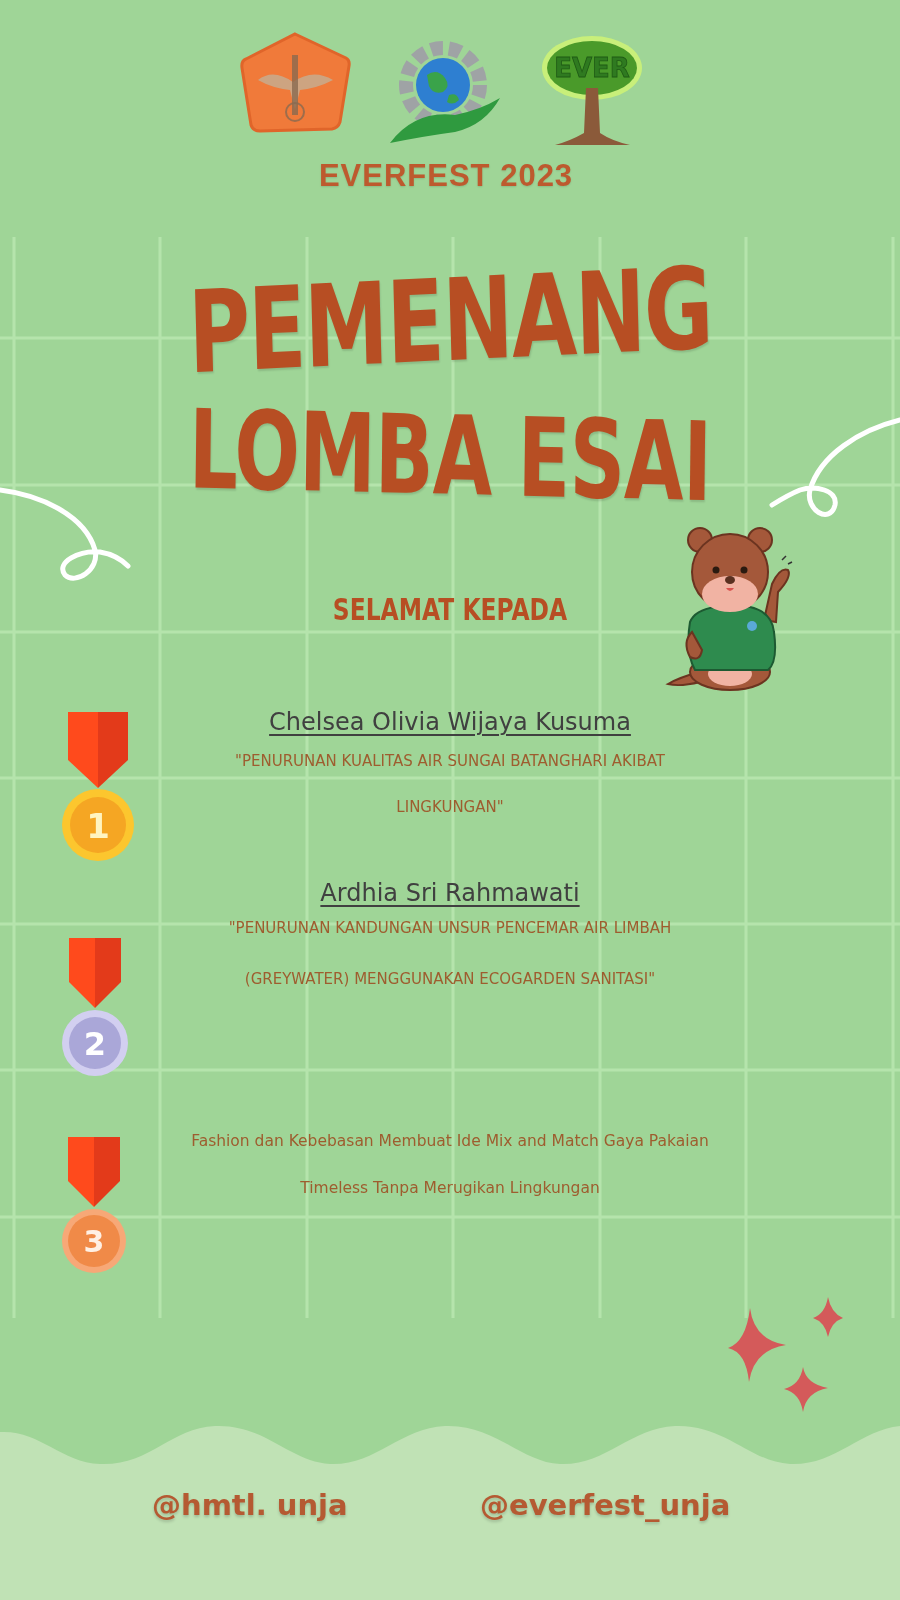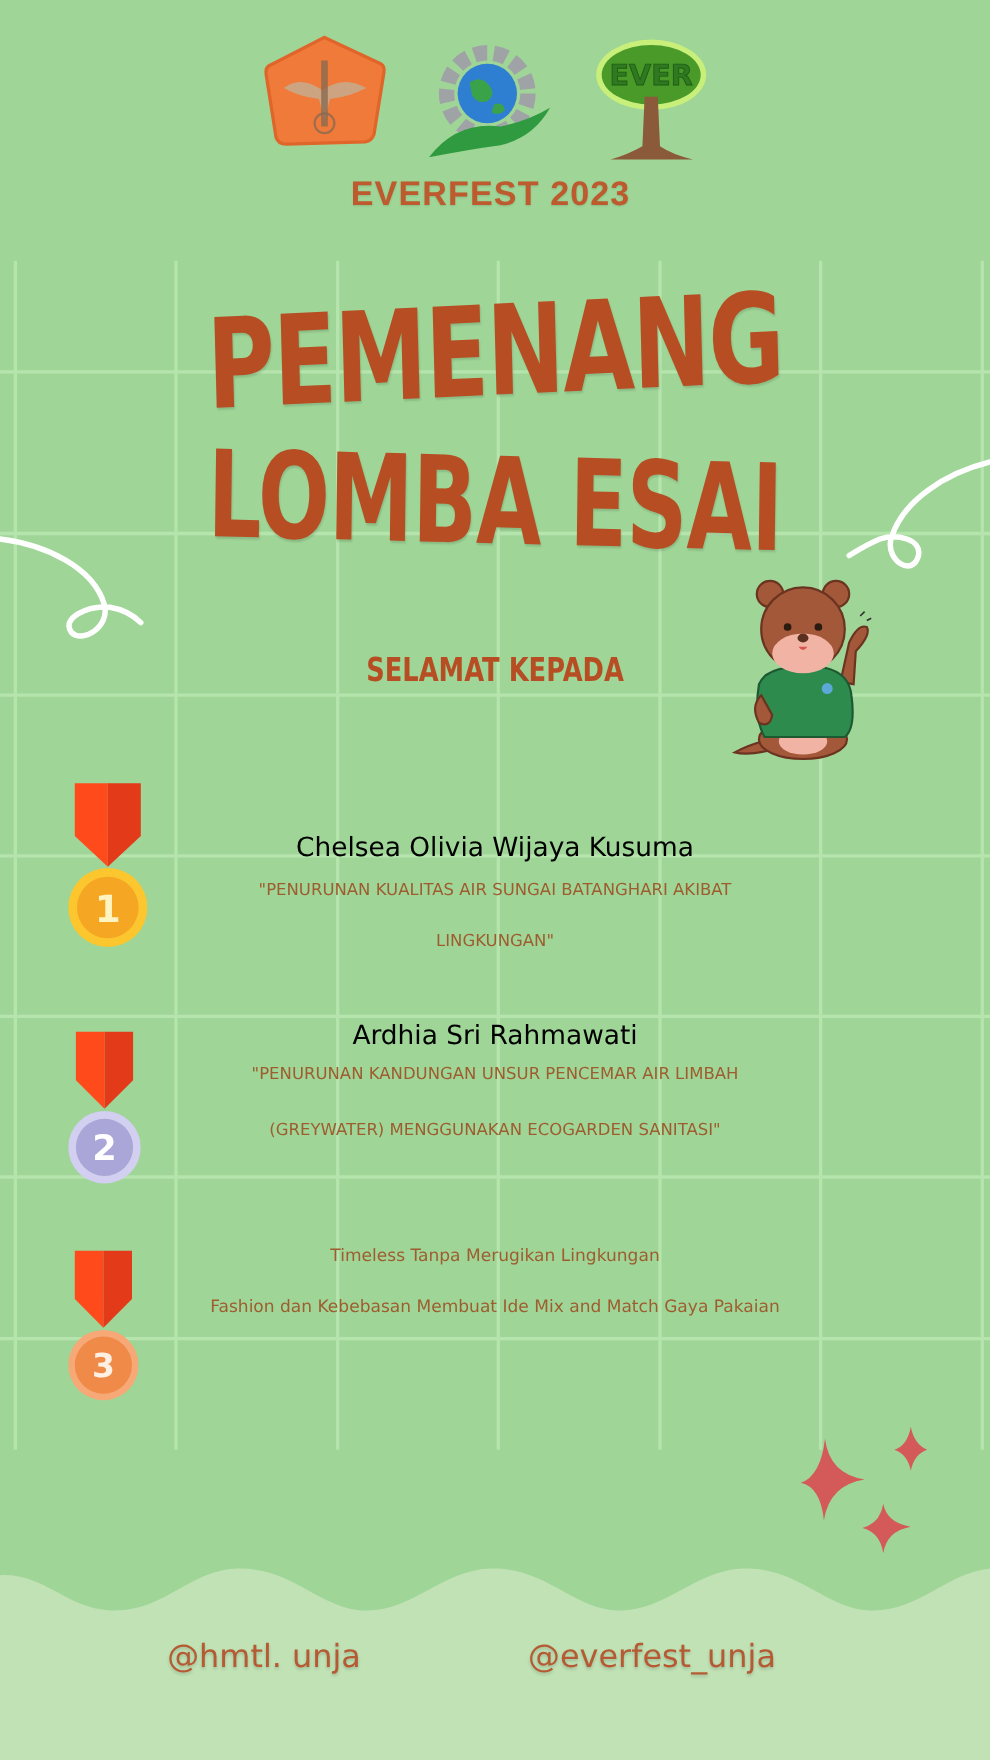--- a/index.html
+++ b/index.html
@@ -6,25 +6,25 @@
   body { width: 900px; height: 1600px; overflow: hidden; background: #9fd597; position: relative; font-family: "DejaVu Sans", sans-serif; }
   .abs { position: absolute; }
   #grid { position: absolute; left: 0; top: 0; width: 900px; height: 1600px; }
   .logo { position: absolute; }
   .event-title { position: absolute; left: 0; width: 892px; top: 158; text-align: center; font-family: "Liberation Sans", sans-serif; font-weight: bold; font-size: 31px; color: #bd5a2e; letter-spacing: 1px; text-shadow: 0 1px 2px rgba(0,0,0,0.12); }
   .headline { position: absolute; left: 0; width: 900px; text-align: center; font-family: "DejaVu Sans", sans-serif; font-weight: bold; color: #b74e23; transform-origin: center; text-shadow: 1px 2px 2px rgba(0,0,0,0.12); }
   .headline.h1 { top: 258px; font-size: 108px; letter-spacing: -2px; transform: scaleX(0.78) scaleY(1.05) rotate(-2deg); }
   .headline.h2 { top: 395px; font-size: 104px; letter-spacing: -1px; transform: scaleX(0.74) scaleY(1.05) rotate(1deg); }
   .subhead { position: absolute; left: 0; width: 900px; top: 592px; text-align: center; font-family: "DejaVu Sans", sans-serif; font-weight: bold; font-size: 30px; color: #b74e23; transform: scaleX(0.78); transform-origin: 450px 0; }
   .winner { position: absolute; left: 140px; width: 620px; text-align: center; color: #9a5630; }
-  .winner .name { font-family: "DejaVu Sans", sans-serif; font-size: 24px; text-underline-offset: 4px; text-decoration-thickness: 2px; color: #000000; display: block; white-space: nowrap; margin-top: 48px; }
+  .winner .name { font-family: "DejaVu Sans", sans-serif; font-size: 24px; text-decoration: underline; text-underline-offset: 4px; text-decoration-thickness: 2px; color: #404040; display: block; white-space: nowrap; }
   .winner .title { font-family: "DejaVu Sans", sans-serif; font-size: 15px; line-height: 46px; color: #9e5d2f; display: block; margin-top: 2px; }
   .winner .title.mixed { font-size: 15.5px; line-height: 47px; }
   .medal { position: absolute; }
-  .social { position: absolute; top: 1488px; font-family: "DejaVu Sans", sans-serif; font-weight: normal; font-size: 29px; color: #b55a32; text-shadow: 0 2px 3px rgba(0,0,0,0.18); }
+  .social { position: absolute; top: 1488px; font-family: "DejaVu Sans", sans-serif; font-weight: bold; font-size: 29px; color: #b55a32; text-shadow: 0 2px 3px rgba(0,0,0,0.18); }
 </style>
 </head>
 <body>
 
 <svg id="grid" viewBox="0 0 900 1600">
   <g stroke="#b8e6af" stroke-width="3" opacity="0.9">
     <line x1="14" y1="237" x2="14" y2="1318"></line>
     <line x1="160" y1="237" x2="160" y2="1318"></line>
     <line x1="307" y1="237" x2="307" y2="1318"></line>
     <line x1="453" y1="237" x2="453" y2="1318"></line>
@@ -144,19 +144,19 @@
   <svg viewBox="0 0 64 140" width="64" height="140">
     <path d="M6 2 L 32 2 L 32 72 L 6 46 Z" fill="#ff4a1c"></path>
     <path d="M32 2 L 58 2 L 58 46 L 32 72 Z" fill="#e33a1a"></path>
     <circle cx="32" cy="106" r="32" fill="#f7a877"></circle>
     <circle cx="32" cy="106" r="26" fill="#f08a48"></circle>
     <text x="32" y="117" text-anchor="middle" font-family="DejaVu Sans, sans-serif" font-weight="bold" font-size="30" fill="#fff0e4">3</text>
   </svg>
 </div>
 <div class="winner" style="top:1120px; left:130px; width:640px;">
   <span class="title mixed" style="margin-top:-2px;">
+    <span style="display:block">Fashion dan Kebebasan Membuat Ide Mix and Match Gaya Pakaian</span>
     <span style="display:block">Timeless Tanpa Merugikan Lingkungan</span>
-    <span style="display:block">Fashion dan Kebebasan Membuat Ide Mix and Match Gaya Pakaian</span>
   </span>
 </div>
 
 <div class="social" style="left:152px;">@hmtl. unja</div>
 <div class="social" style="left:480px;">@everfest_unja</div>
 
 </body></html>

